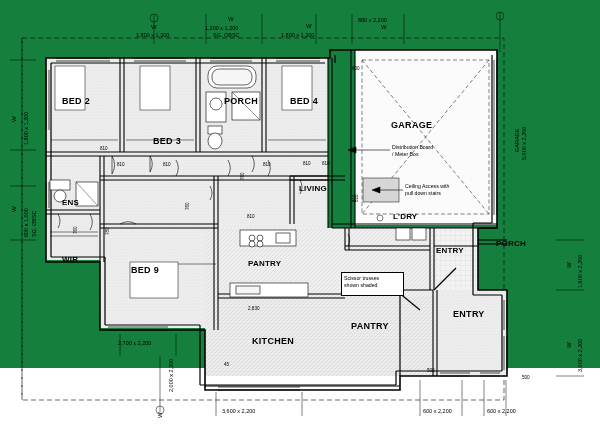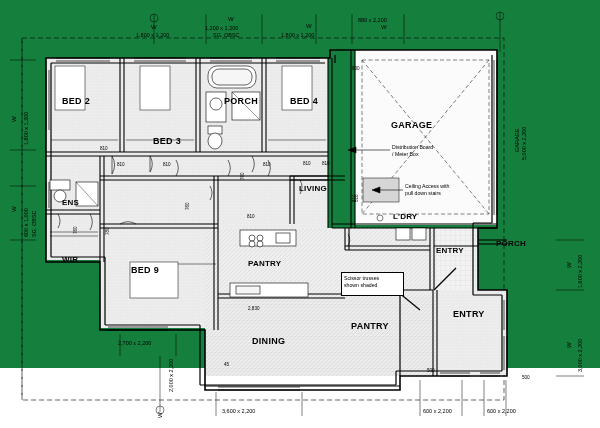--- a/index.html
+++ b/index.html
@@ -310,21 +310,21 @@
   <div class="lbl room" style="left:290px; top:96px;">BED 4</div>
   <div class="lbl room" style="left:391px; top:120px;">GARAGE</div>
   <div class="lbl room-sm" style="left:62px;  top:198px;">ENS</div>
   <div class="lbl room-sm" style="left:299px; top:184px;">LIVING</div>
   <div class="lbl room-sm" style="left:393px; top:212px;">L'DRY</div>
   <div class="lbl room-sm" style="left:62px;  top:255px;">WIR</div>
   <div class="lbl room" style="left:131px; top:265px;">BED 9</div>
   <div class="lbl room-sm" style="left:248px; top:259px;">PANTRY</div>
   <div class="lbl room-sm" style="left:436px; top:246px;text-align:center;">ENTRY</div>
   <div class="lbl room-sm" style="left:481px; top:239px;margin-left:15px;">PORCH</div>
-  <div class="lbl room" style="left:252px; top:336px;">DINING</div>
+  <div class="lbl room" style="left:252px; top:336px;">KITCHEN</div>
   <div class="lbl room" style="left:351px; top:321px;">PANTRY</div>
   <div class="lbl room" style="left:453px; top:309px;">ENTRY</div>
 
   <div class="lbl note" style="left:392px; top:144px;">
     <span>Distribution Board</span><br>
     <span>/ Meter Box</span>
   </div>
   <div class="lbl note" style="left:405px; top:183px;">
     <span>Ceiling Access with</span><br>
     <span>pull down stairs</span>

